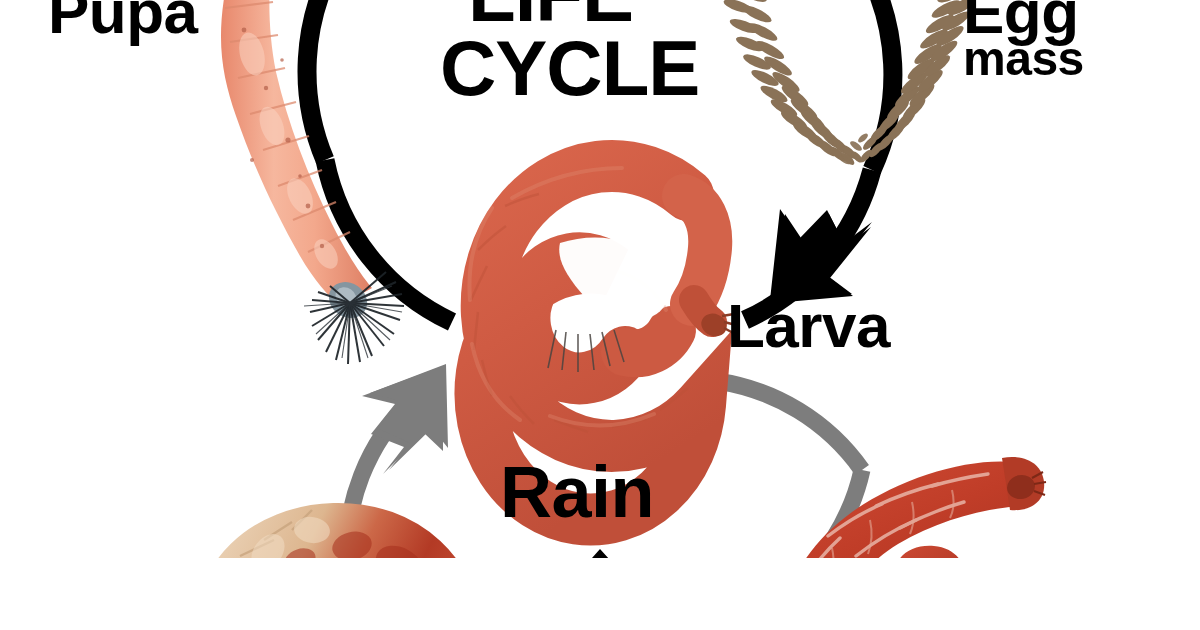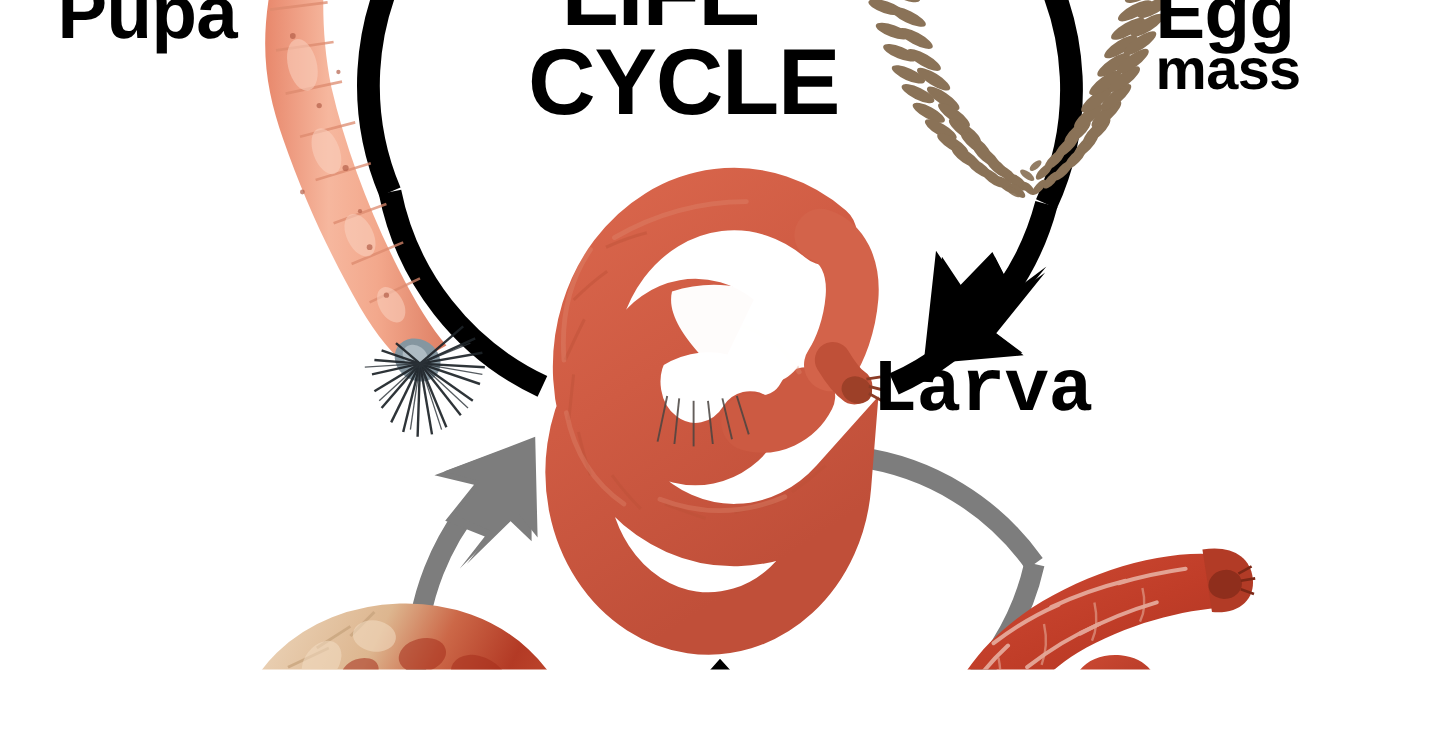--- a/index.html
+++ b/index.html
@@ -22,21 +22,21 @@
     color:#000;
     white-space:pre;
     line-height:0.98;
     letter-spacing:-0.5px;
   }
   #title-life{ left:468px; top:-44px; font-size:78px; letter-spacing:-1px;}
   #title-cycle{ left:440px; top:30px; font-size:78px; letter-spacing:-1px;}
   #label-pupa{ left:48px; top:-18px; font-size:62px;}
   #label-egg{ left:963px; top:-18px; font-size:62px;}
   #label-eggmass{ left:963px; top:35px; font-size:48px;}
-  #label-larva{ left:727px; top:296px; font-size:62px;font-family:Liberation Mono, monospace;}
+  #label-larva{ left:727px; top:296px; font-size:62px;}
   #label-rain{ left:500px; top:457px; font-size:72px;}
 </style>
 </head>
 <body>
 
 <div id="stage">
 
   <svg class="layer svg" viewBox="0 0 1200 630" width="1200" height="630">
     <defs>
 
@@ -409,14 +409,15 @@
   <div class="lbl" id="title-life">LIFE</div>
   <div class="lbl" id="title-cycle">CYCLE</div>
 
   <div class="lbl" id="label-pupa">Pupa</div>
 
   <div class="lbl" id="label-egg">Egg</div>
   <div class="lbl" id="label-eggmass">mass</div>
 
   <div class="lbl" id="label-larva">Larva</div>
 
+  <div class="lbl" id="label-rain">Rain</div>
 
 </div>
 
 </body></html>

